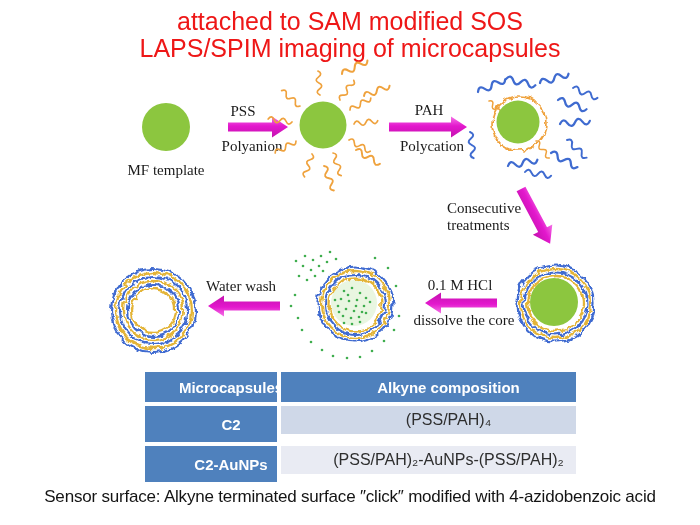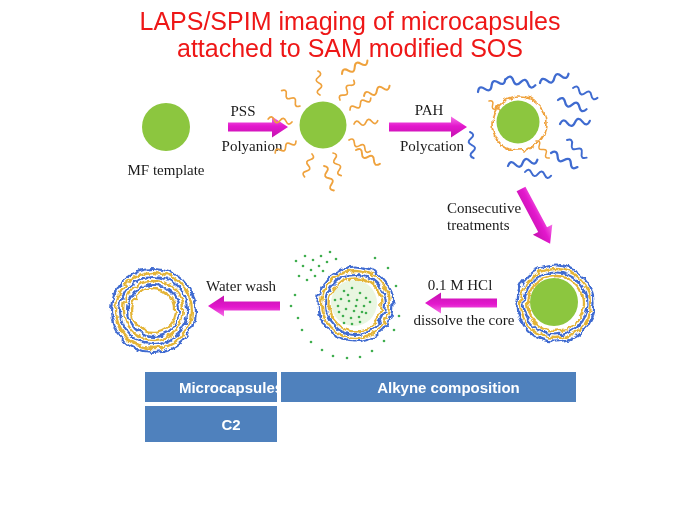--- a/index.html
+++ b/index.html
@@ -24,22 +24,22 @@
   .tcomp.r2{background:#e9ebf3;}
   .footer{position:absolute;top:487px;left:0;right:0;text-align:center;
           font-size:17px;letter-spacing:-0.2px;color:#141414;}
 </style>
 </head>
 <body>
 
 <div class="slide">
 
   <div class="title">
+    <div>attached to SAM modified SOS</div>
     <div>LAPS/SPIM imaging of microcapsules</div>
-    <div>attached to SAM modified SOS</div>
   </div>
 
   <svg class="diagram" width="700" height="525" viewBox="0 0 700 525">
     <defs>
       <path id="sq" d="M0 0 q3 -5 6 0 t6 0 t6 0 t6 0"></path>
       <linearGradient id="mag" x1="0" y1="0" x2="0" y2="1">
         <stop offset="0" stop-color="#f574e6"></stop>
         <stop offset="0.45" stop-color="#e318cd"></stop>
         <stop offset="1" stop-color="#c412ae"></stop>
       </linearGradient>
@@ -209,17 +209,21 @@
         <circle cx="152" cy="309" r="42" class="ring-b"></circle>
       </g>
     </g>
   </svg>
 
   <div class="shelltable">
     <div class="cell th">Microcapsules</div>
     <div class="cell th">Alkyne composition</div>
 
     <div class="cell tname">C2</div>
-
+    <div class="cell tcomp r1">(PSS/PAH)₄</div>
+
+    <div class="cell tname">C2-AuNPs</div>
+    <div class="cell tcomp r2">(PSS/PAH)₂-AuNPs-(PSS/PAH)₂</div>
   </div>
 
+  <div class="footer">Sensor surface: Alkyne terminated surface ″click″ modified with 4-azidobenzoic acid</div>
 
 </div>
 
 </body></html>

